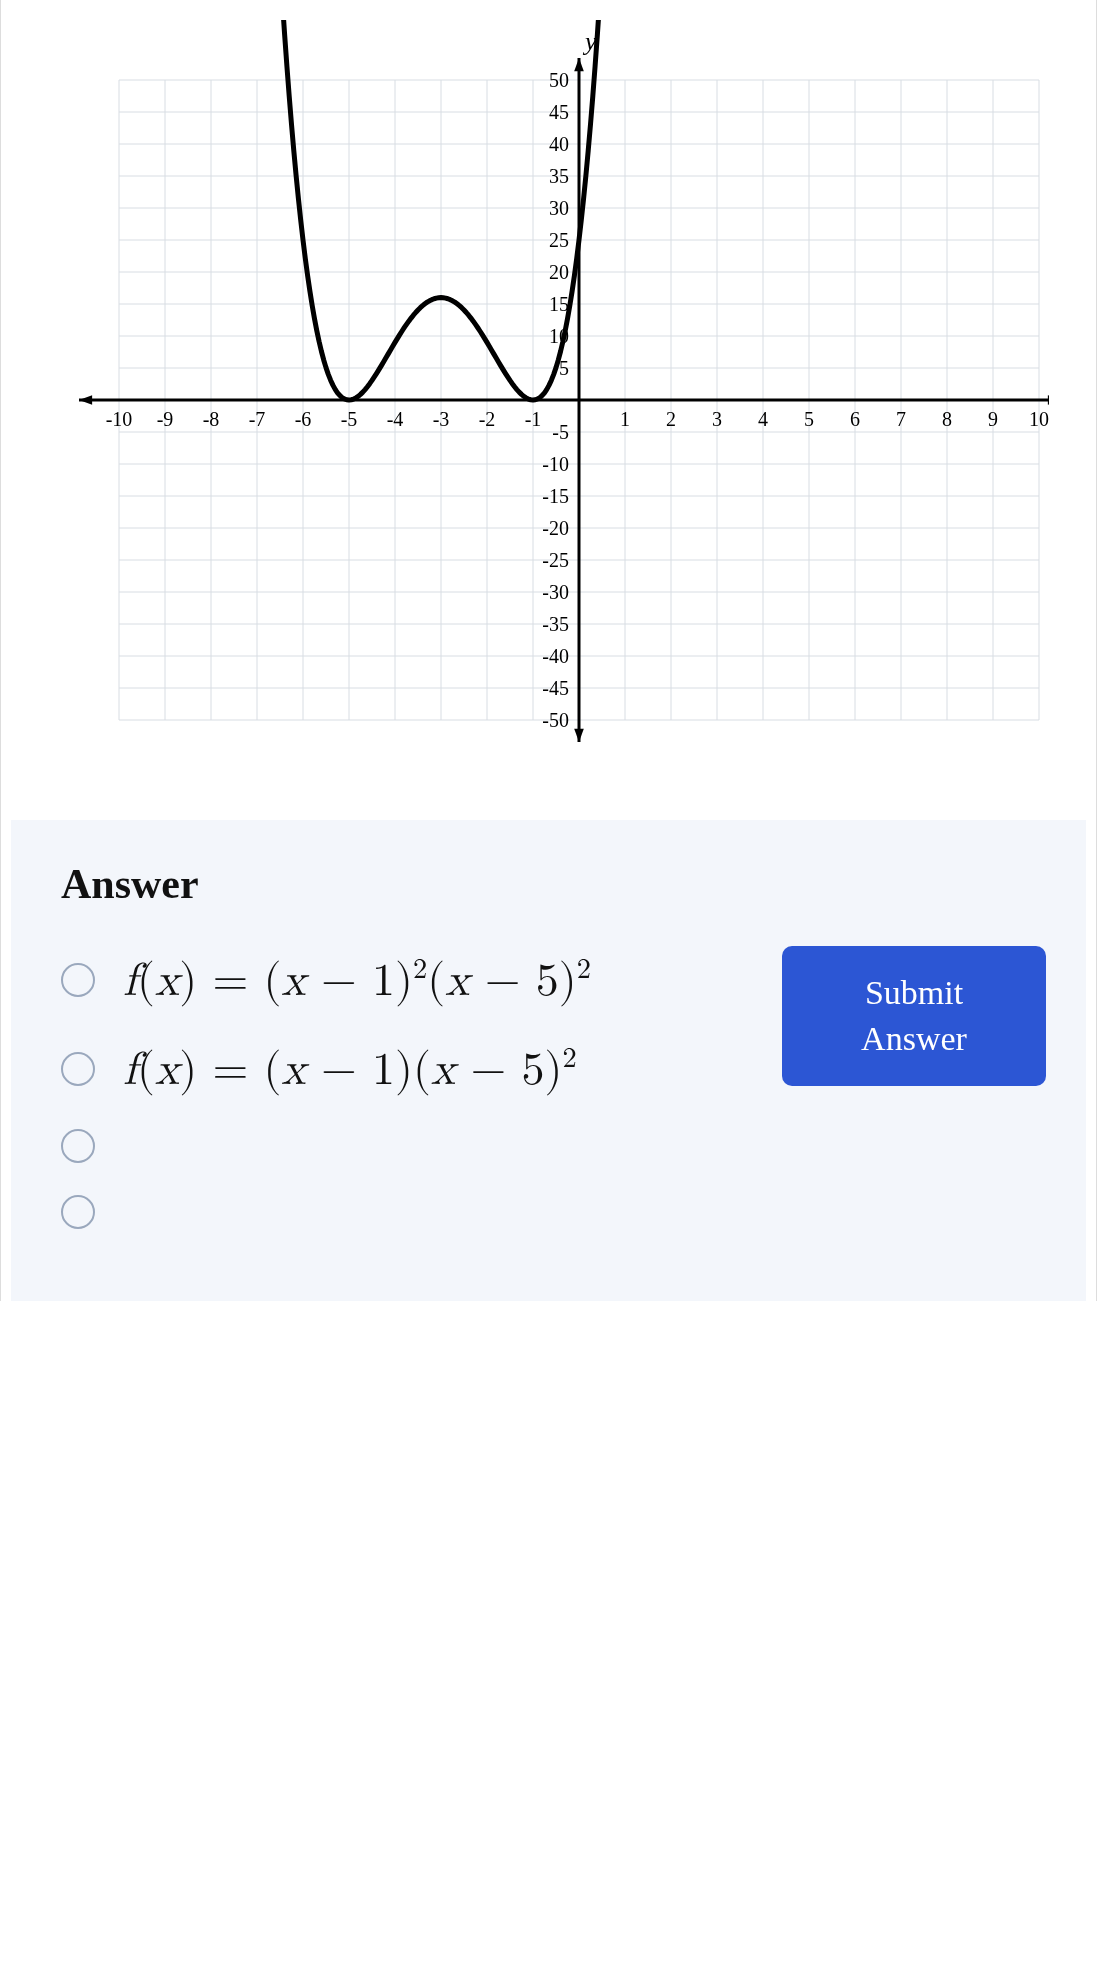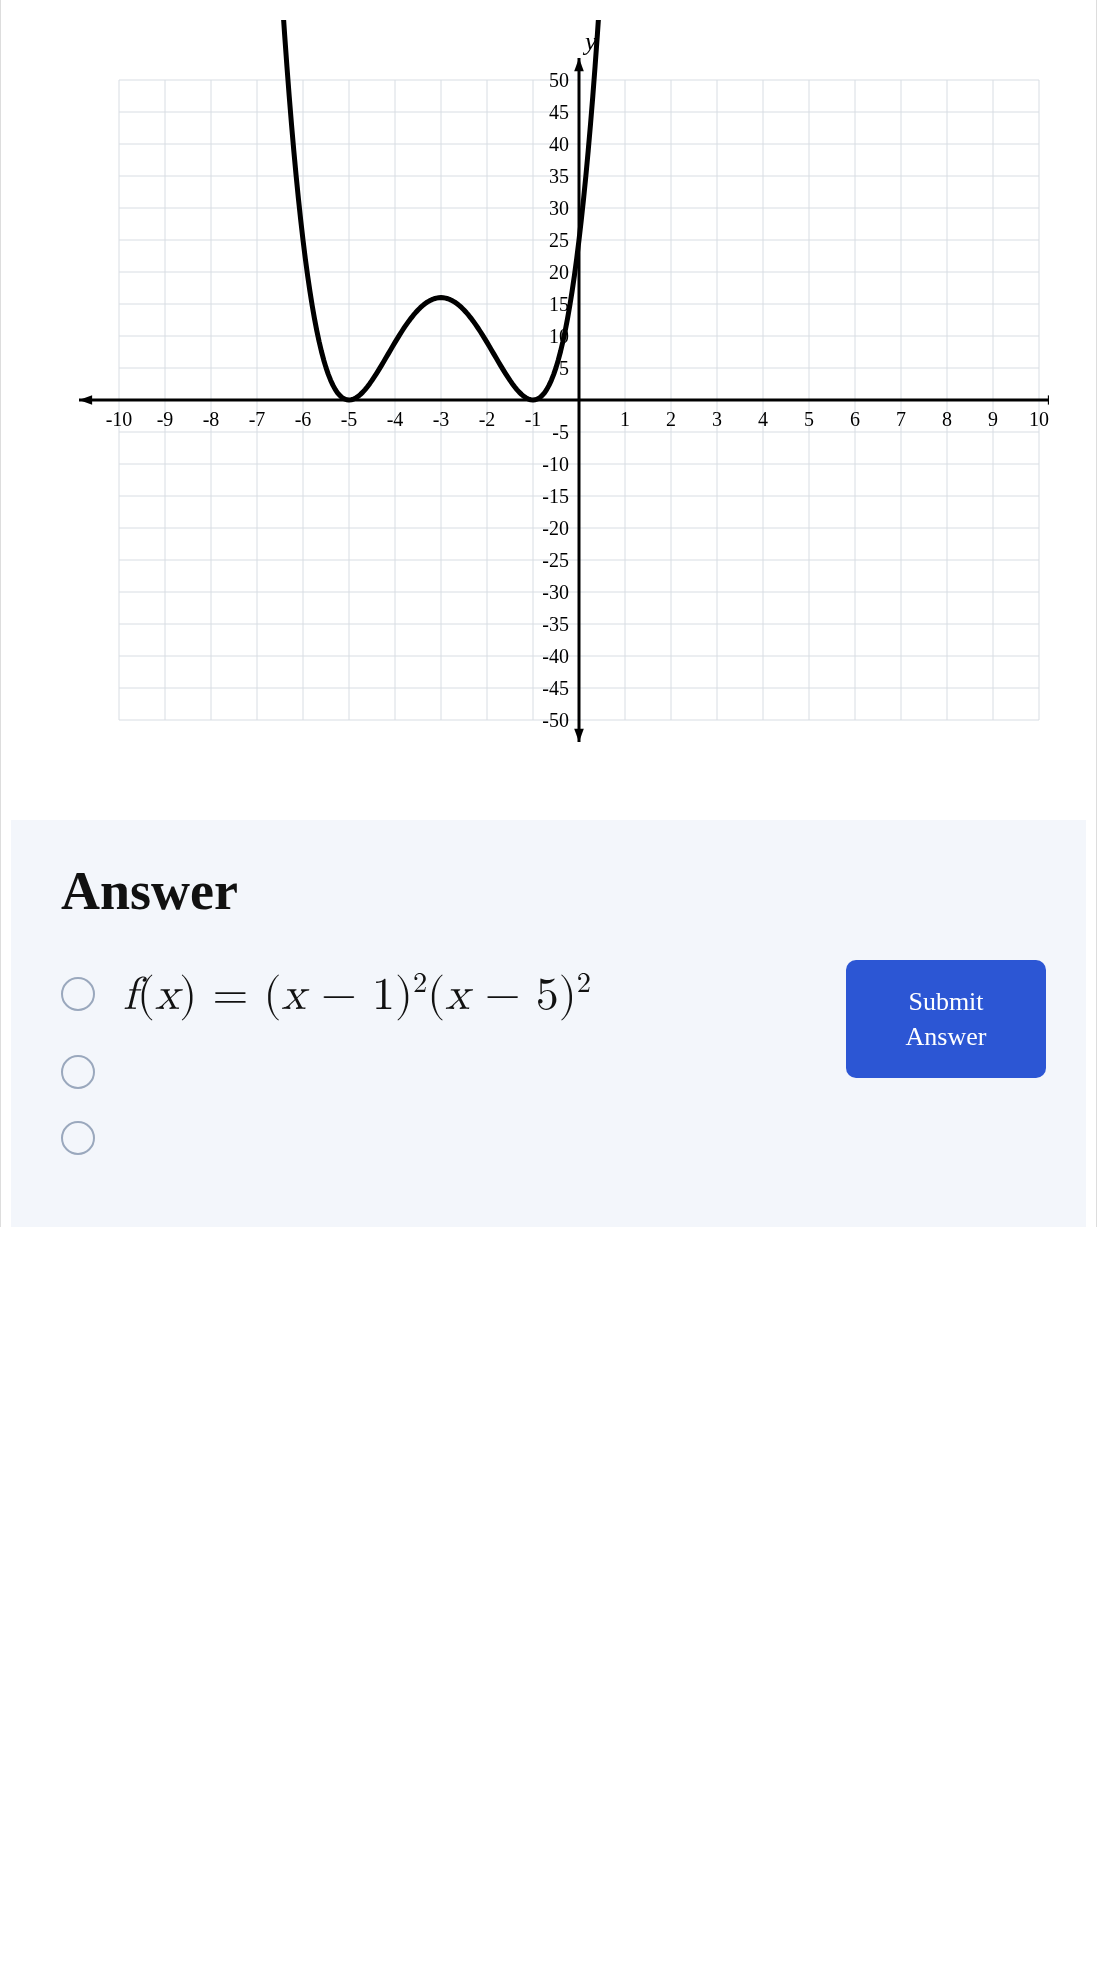--- a/index.html
+++ b/index.html
@@ -21,21 +21,21 @@
     justify-content: center;
     padding: 20px 0 40px 0;
   }
   .answer-block {
     background: #f3f6fb;
     padding: 40px 40px 40px 50px;
     margin: 0 10px;
   }
   .answer-title {
     font-weight: bold;
-    font-size: 54px;
+    font-size: 42px;
     color: #111;
     margin-bottom: 44px;
   }
   .opts-row { display: flex; align-items: flex-start; gap: 22px; }
   .options { flex: 1; }
   .option {
     display: flex;
     align-items: center;
     gap: 28px;
     margin-bottom: 32px;
@@ -52,22 +52,22 @@
     font-size: 46px;
     color: #111;
     white-space: nowrap;
     font-style: italic;
   }
   .math .rm { font-style: normal; }
   .math .sup { font-size: 0.62em; vertical-align: 0.58em; font-style: normal; }
   .submit {
     background: #2c56d4;
     color: #fff;
-    font-size: 26px;
-    padding: 24px 20px;
+    font-size: 34px;
+    padding: 24px 52px;
     border-radius: 10px;
     text-align: center;
     line-height: 1.35;
     cursor: pointer;
     font-family: Georgia, serif;
     flex-shrink: 0;
     margin-top: -6px;
   }
   svg.graph { display: block; }
   .axis-label-svg { font-family: 'Times New Roman', serif; font-style: italic; font-size: 26px; }
@@ -179,20 +179,24 @@
 <div class="answer-block">
   <div class="answer-title">Answer</div>
   <div class="opts-row">
     <div class="options">
 
       <label class="option">
         <span class="radio"></span>
         <span class="math">f<span class="rm">(</span>x<span class="rm">)</span> <span class="rm">=</span> <span class="rm">(</span>x <span class="rm">−</span> <span class="rm">1)</span><span class="sup">2</span><span class="rm">(</span>x <span class="rm">−</span> <span class="rm">5)</span><span class="sup">2</span></span>
       </label>
 
+      <label class="option">
+        <span class="radio"></span>
+        <span class="math">f<span class="rm">(</span>x<span class="rm">)</span> <span class="rm">=</span> <span class="rm">(</span>x <span class="rm">−</span> <span class="rm">1)(</span>x <span class="rm">−</span> <span class="rm">5)</span><span class="sup">2</span></span>
+      </label>
 
       <label class="option">
         <span class="radio"></span>
       </label>
 
       <label class="option">
         <span class="radio"></span>
       </label>
 
     </div>

